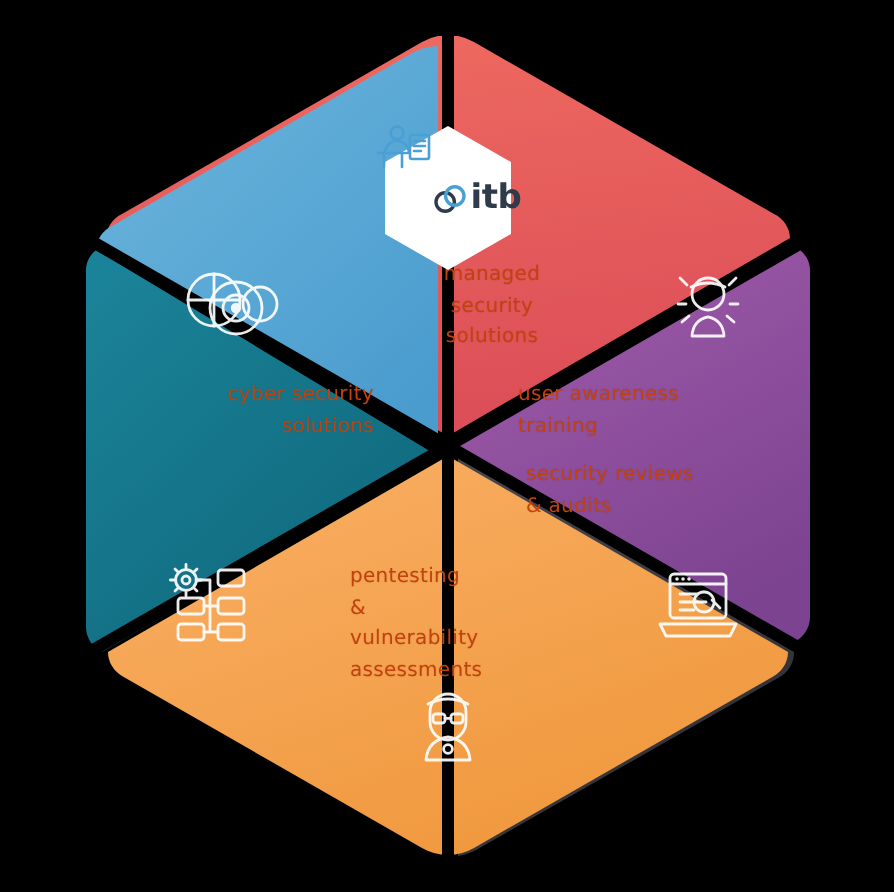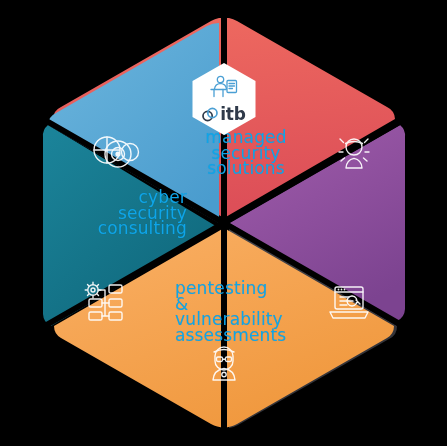--- a/index.html
+++ b/index.html
@@ -37,22 +37,22 @@
   .seg-layer {
     position: absolute;
     left: 0;
     top: 0;
     width: 370px;
     height: 410px;
     pointer-events: none;
   }
   .seg-label {
     position: absolute;
-    color: #0ea5e9;
-    font-size: 17px;
+    color: #c2410c;
+    font-size: 10px;
     line-height: 15.5px;
     letter-spacing: 0.15px;
     white-space: pre-line;
     text-shadow: 0 0 1px rgba(0,0,0,0.10);
   }
   .ico {
     position: absolute;
     opacity: 0.92;
   }
   .ico svg { display: block; }
@@ -80,22 +80,21 @@
     width: 68px;
     height: 74px;
     pointer-events: none;
   }
   #logo-badge .hexbg { position: absolute; left: 0; top: 0; }
   #logo-inner {
     position: absolute;
     left: 0; top: 0;
     width: 68px; height: 74px;
     display: flex;
-    flex-direction: column;
-    align-items: center;
+    flex-direction: row;
     justify-content: center;
   }
   #logo-mark { margin-bottom: 1px; }
   #logo-word {
     display: flex;
     align-items: center;
     gap: 1px;
   }
   #logo-text {
     color: #2f3a4a;
@@ -173,29 +172,33 @@
         <line x1="185" y1="205" x2="4" y2="101"></line>
       </g>
     </svg>
 
     <div class="seg-layer">
 
       <div class="seg-label lbl-managed">managed
 security
 solutions</div>
 
+      <div class="seg-label lbl-user">user awareness
+training</div>
       <div class="ico ico-user">
         <svg width="46" height="46" viewBox="0 0 46 46" fill="none" stroke="#ffffff" stroke-width="1.4" stroke-linecap="round" stroke-linejoin="round">
           <circle cx="23" cy="17" r="8"></circle>
           <path d="M14.5 13.5 Q23 9.5 31.5 13.5"></path>
           <path d="M15 38 q0.5 -8 8 -9.6 q7.5 1.6 8 9.6 z"></path>
           <path d="M9 9 L12.5 12.5 M37 9 L33.5 12.5 M8 22 L12 22 M38 22 L34 22 M10 31 L13.5 28 M36 31 L32.5 28"></path>
         </svg>
       </div>
 
+      <div class="seg-label lbl-reviews">security reviews
+&amp; audits</div>
       <div class="ico ico-reviews">
         <svg width="46" height="46" viewBox="0 0 46 46" fill="none" stroke="#ffffff" stroke-width="1.4" stroke-linecap="round" stroke-linejoin="round">
           <rect x="9" y="7" width="28" height="22" rx="2"></rect>
           <path d="M9 12 H37"></path>
           <circle cx="12.5" cy="9.5" r="0.9" fill="#ffffff" stroke="none"></circle>
           <circle cx="15.5" cy="9.5" r="0.9" fill="#ffffff" stroke="none"></circle>
           <circle cx="18.5" cy="9.5" r="0.9" fill="#ffffff" stroke="none"></circle>
           <path d="M14 17 h9 M14 21 h13 M14 25 h7"></path>
           <path d="M26 16 a5 5 0 1 0 0.01 0 M30 20 l4 4"></path>
           <path d="M4 32 h38 l-3 6 H7 z"></path>
@@ -226,21 +229,21 @@
           <rect x="28" y="5" width="13" height="8" rx="1.6"></rect>
           <rect x="28" y="19" width="13" height="8" rx="1.6"></rect>
           <rect x="28" y="32" width="13" height="8" rx="1.6"></rect>
           <rect x="8" y="19" width="13" height="8" rx="1.6"></rect>
           <rect x="8" y="32" width="13" height="8" rx="1.6"></rect>
           <path d="M17 10 h7 v13 h4 M24 23 h4 M24 23 v13 h4 M21 23 h3 M21 36 h7"></path>
         </svg>
       </div>
 
       <div class="seg-label lbl-cyber">cyber security
-consulting</div>
+solutions</div>
       <div class="ico ico-cyber">
         <svg width="58" height="50" viewBox="0 0 58 50" fill="none" stroke="#ffffff" stroke-width="1.4" stroke-linecap="round" stroke-linejoin="round">
           <circle cx="18" cy="22" r="13"></circle>
           <path d="M18 9 v26 M5 22 h26"></path>
           <circle cx="29" cy="26" r="13"></circle>
           <circle cx="29" cy="26" r="6.5"></circle>
           <circle cx="29" cy="26" r="2.6" fill="#ffffff" stroke="none"></circle>
           <circle cx="41" cy="24" r="8.5"></circle>
         </svg>
       </div>

